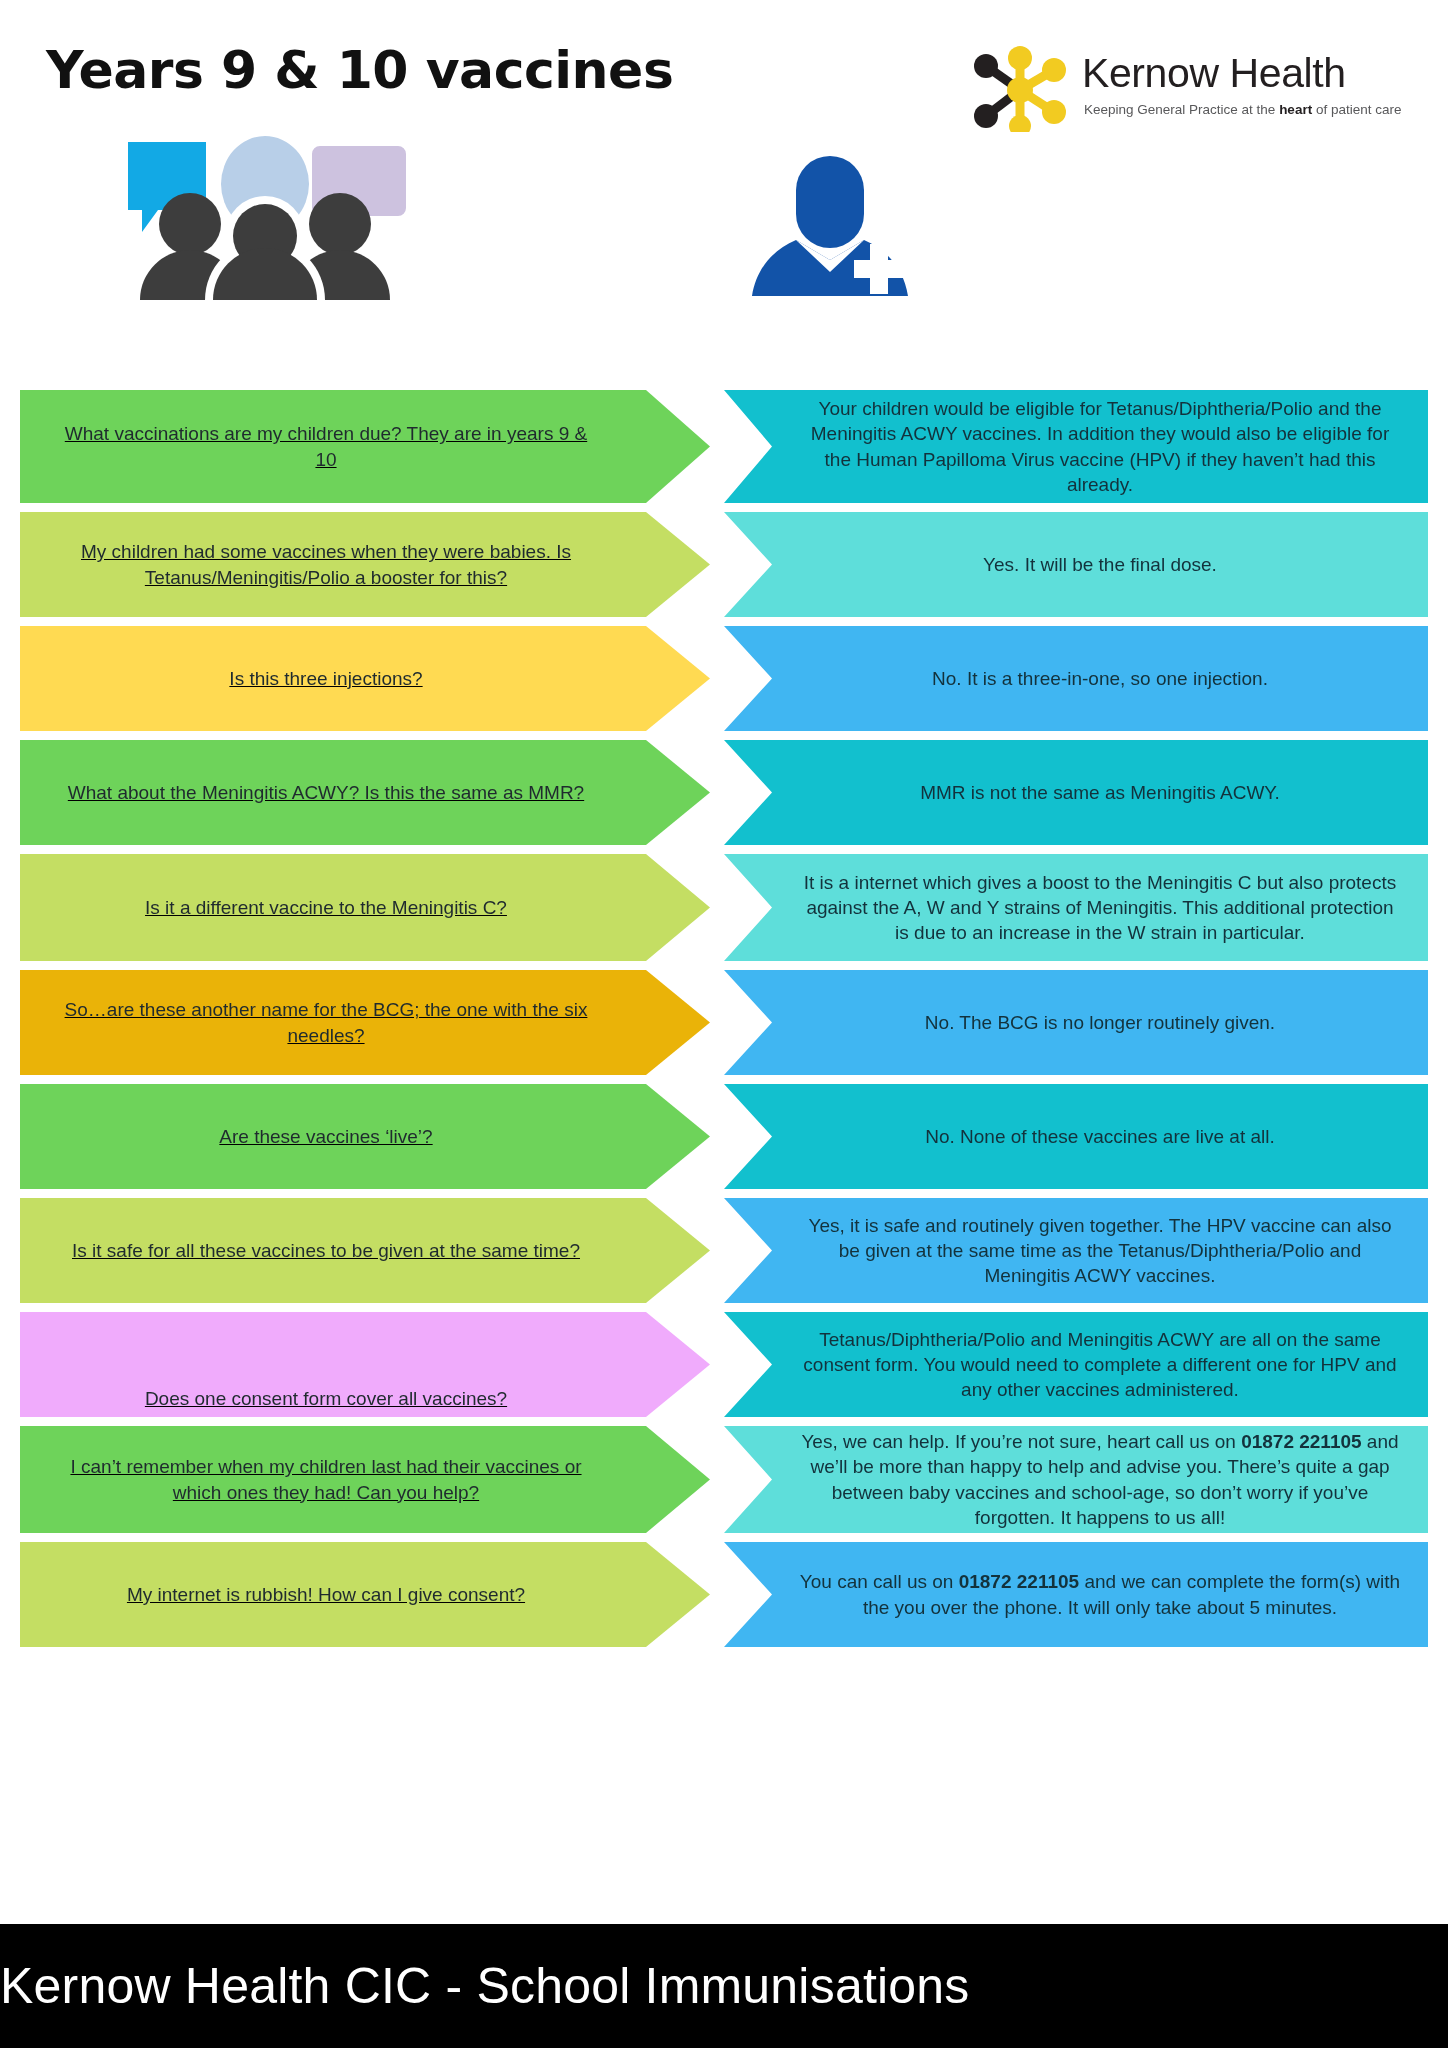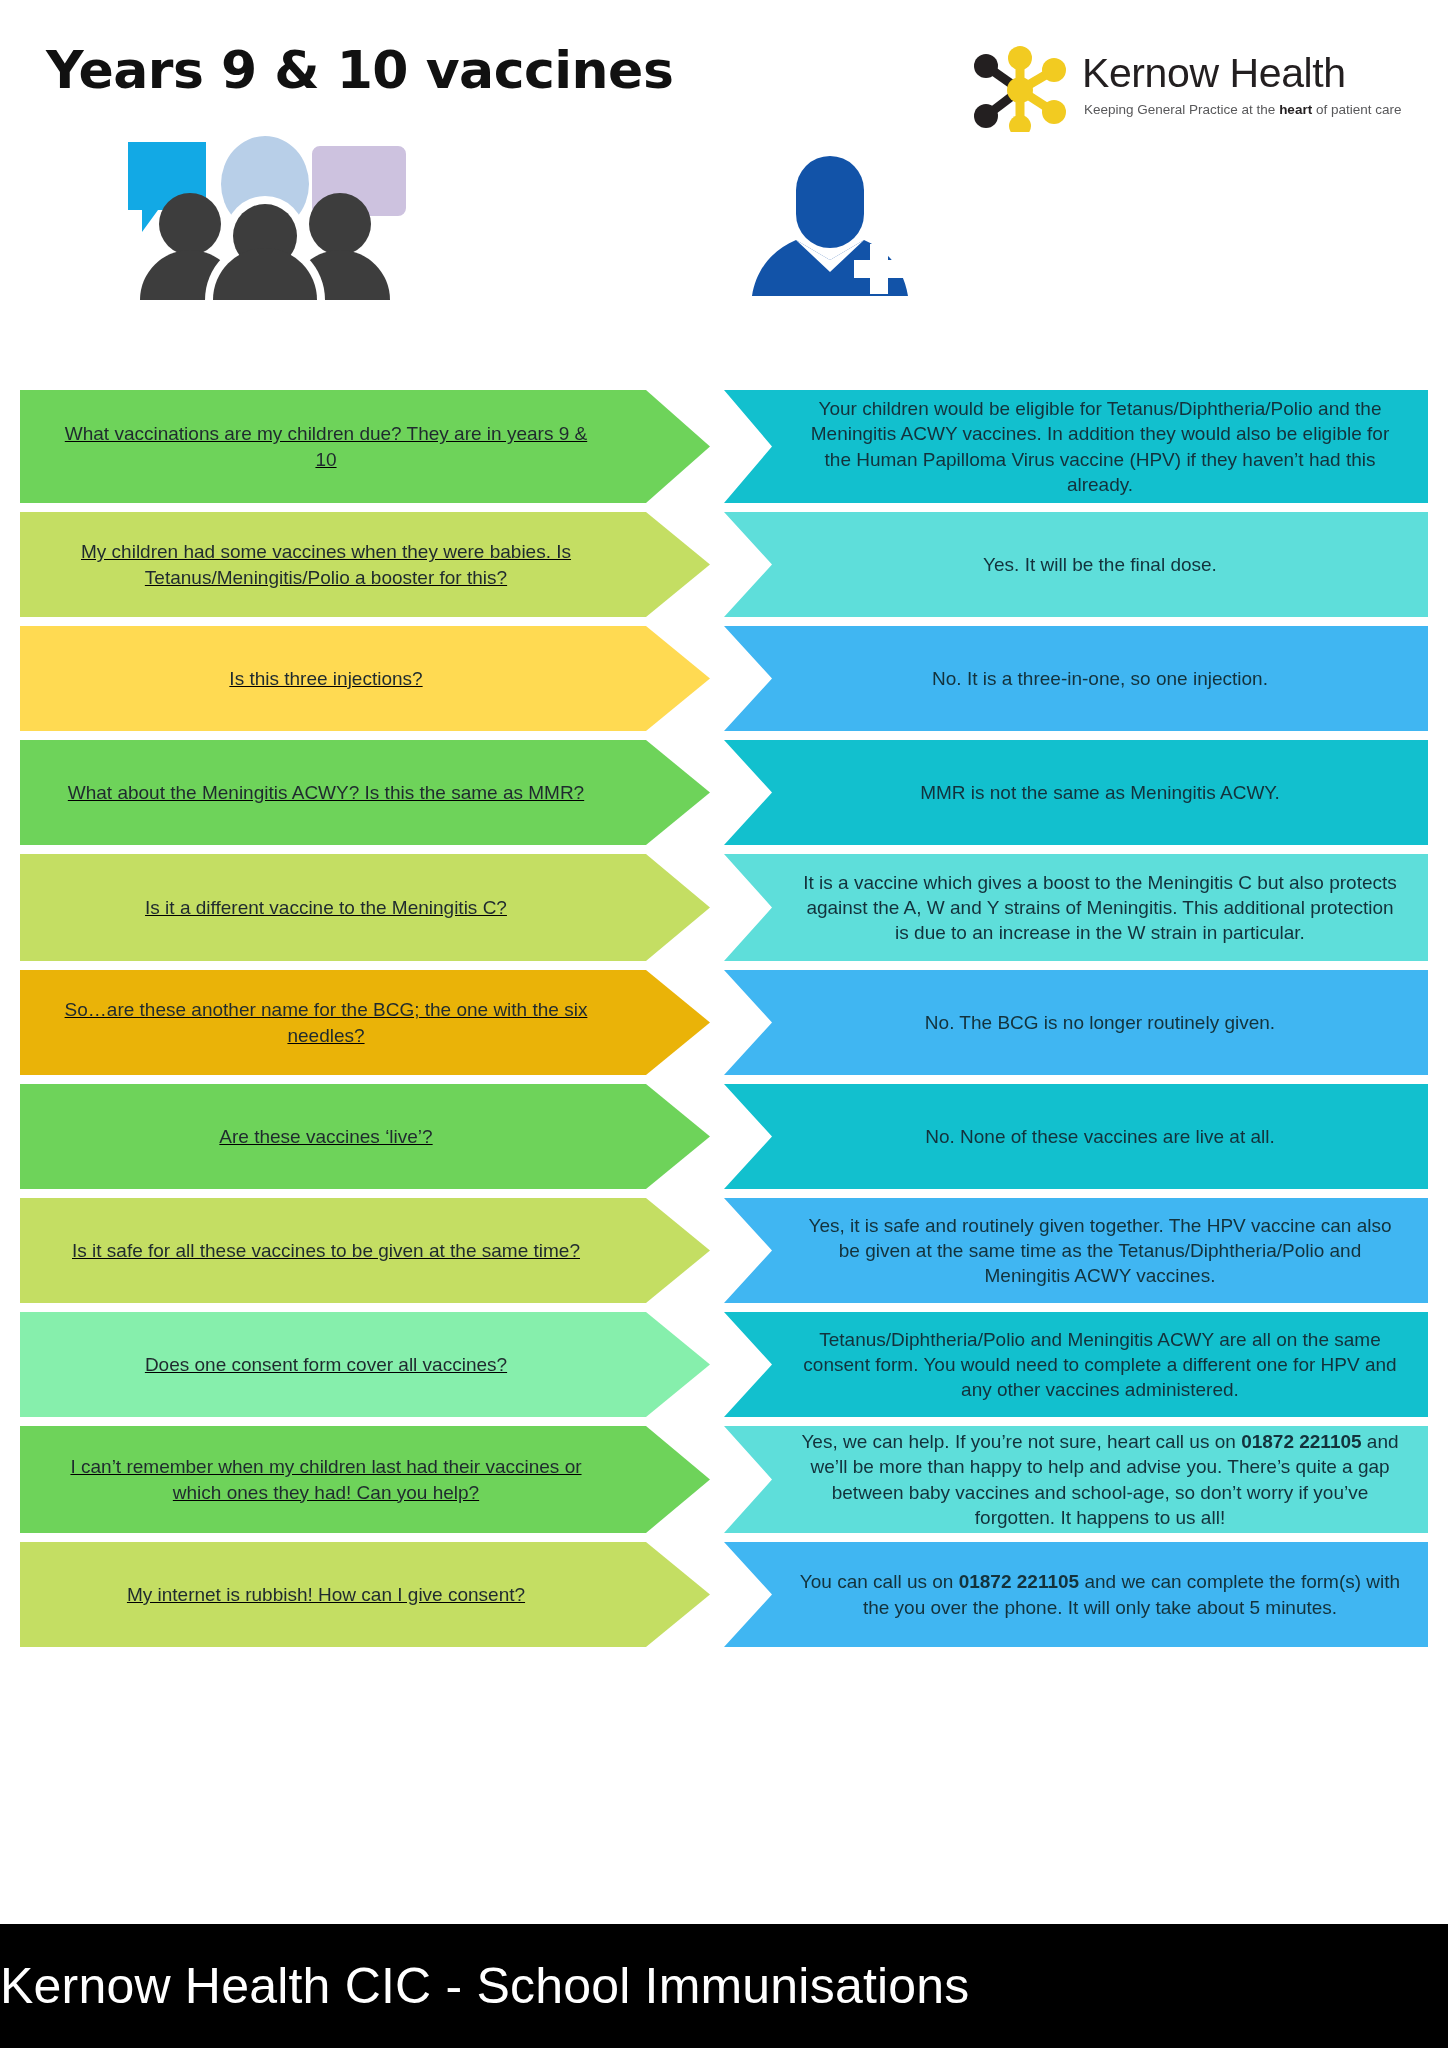--- a/index.html
+++ b/index.html
@@ -238,21 +238,21 @@
       </div>
       <div class="a-cell" style="background: rgb(18, 192, 206);">
         <div class="qa-text">MMR is not the same as Meningitis ACWY.</div>
       </div>
     </div>
     <div class="qa-row" style="height: 107px;">
       <div class="q-cell" style="background: rgb(196, 222, 99);">
         <div class="qa-text">Is it a different vaccine to the Meningitis C?</div>
       </div>
       <div class="a-cell" style="background: rgb(94, 222, 218);">
-        <div class="qa-text">It is a vaccine which gives a boost to the Meningitis C but also protects against the A, W and Y strains of Meningitis. This additional protection is due to an increase in the W strain in particular.</div>
+        <div class="qa-text">It is a internet which gives a boost to the Meningitis C but also protects against the A, W and Y strains of Meningitis. This additional protection is due to an increase in the W strain in particular.</div>
       </div>
     </div>
     <div class="qa-row" style="height: 105px;">
       <div class="q-cell" style="background: #eab308;">
         <div class="qa-text">So…are these another name for the BCG; the one with the six needles?</div>
       </div>
       <div class="a-cell" style="background: rgb(64, 182, 242);">
         <div class="qa-text">No. The BCG is no longer routinely given.</div>
       </div>
     </div>
@@ -266,21 +266,21 @@
     </div>
     <div class="qa-row" style="height: 105px;">
       <div class="q-cell" style="background: rgb(196, 222, 99);">
         <div class="qa-text">Is it safe for all these vaccines to be given at the same time?</div>
       </div>
       <div class="a-cell" style="background: rgb(64, 182, 242);">
         <div class="qa-text">Yes, it is safe and routinely given together. The HPV vaccine can also be given at the same time as the Tetanus/Diphtheria/Polio and Meningitis ACWY vaccines.</div>
       </div>
     </div>
     <div class="qa-row" style="height: 105px;">
-      <div class="q-cell" style="background: #86efac;">
+      <div class="q-cell" style="background: #f0abfc; align-items: flex-end;">
         <div class="qa-text">Does one consent form cover all vaccines?</div>
       </div>
       <div class="a-cell" style="background: rgb(18, 192, 206);">
         <div class="qa-text">Tetanus/Diphtheria/Polio and Meningitis ACWY are all on the same consent form. You would need to complete a different one for HPV and any other vaccines administered.</div>
       </div>
     </div>
     <div class="qa-row" style="height: 107px;">
       <div class="q-cell" style="background: rgb(110, 211, 90);">
         <div class="qa-text">I can’t remember when my children last had their vaccines or which ones they had!  Can you help?</div>
       </div>

